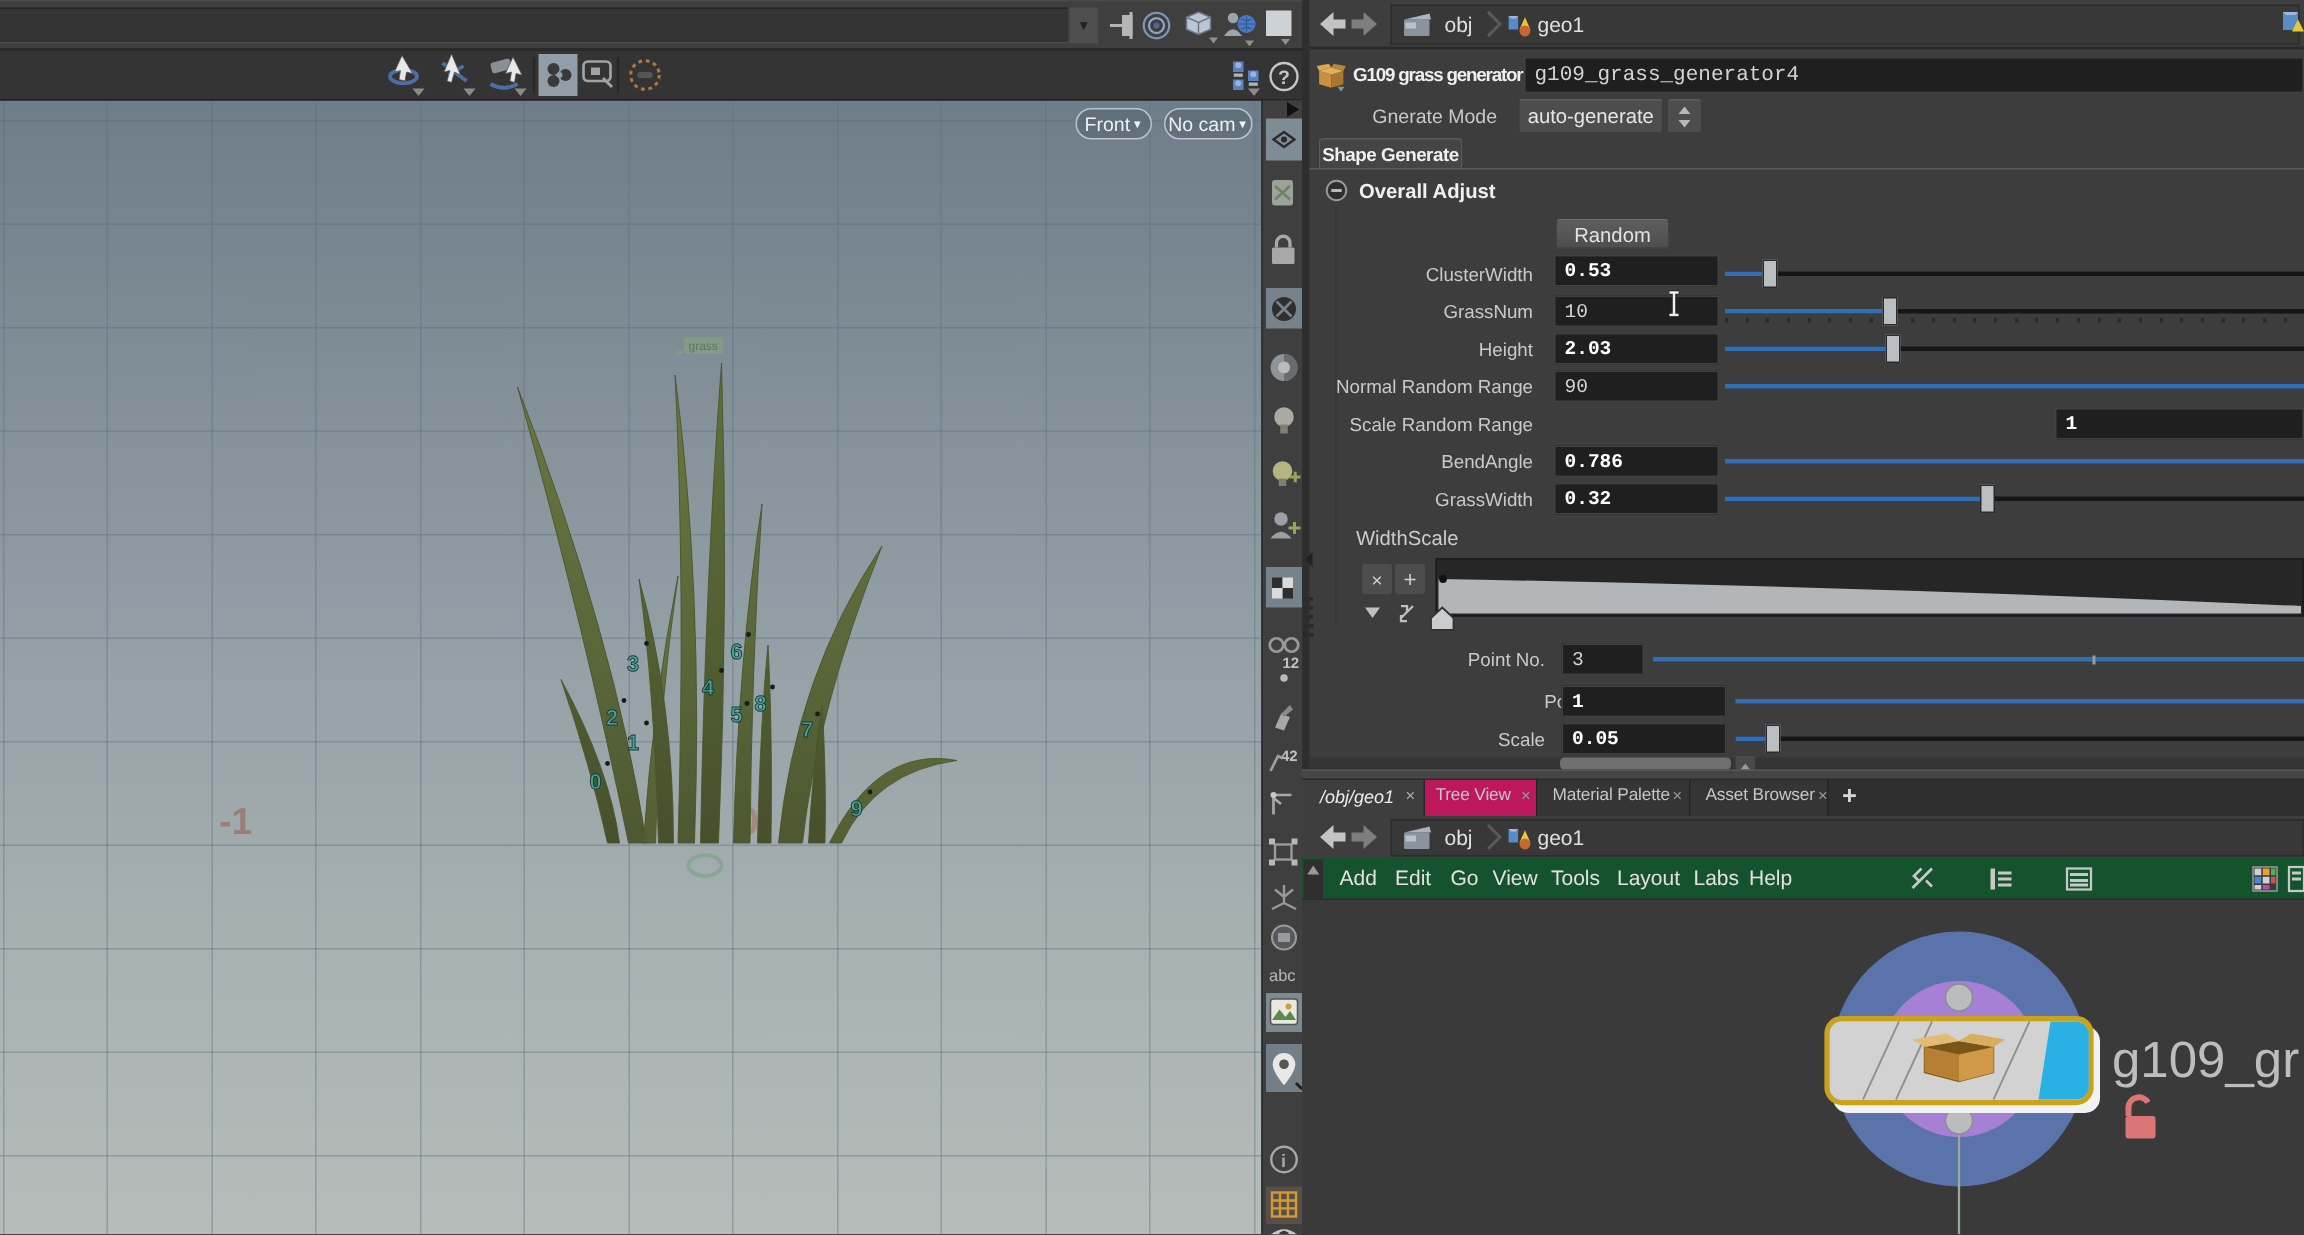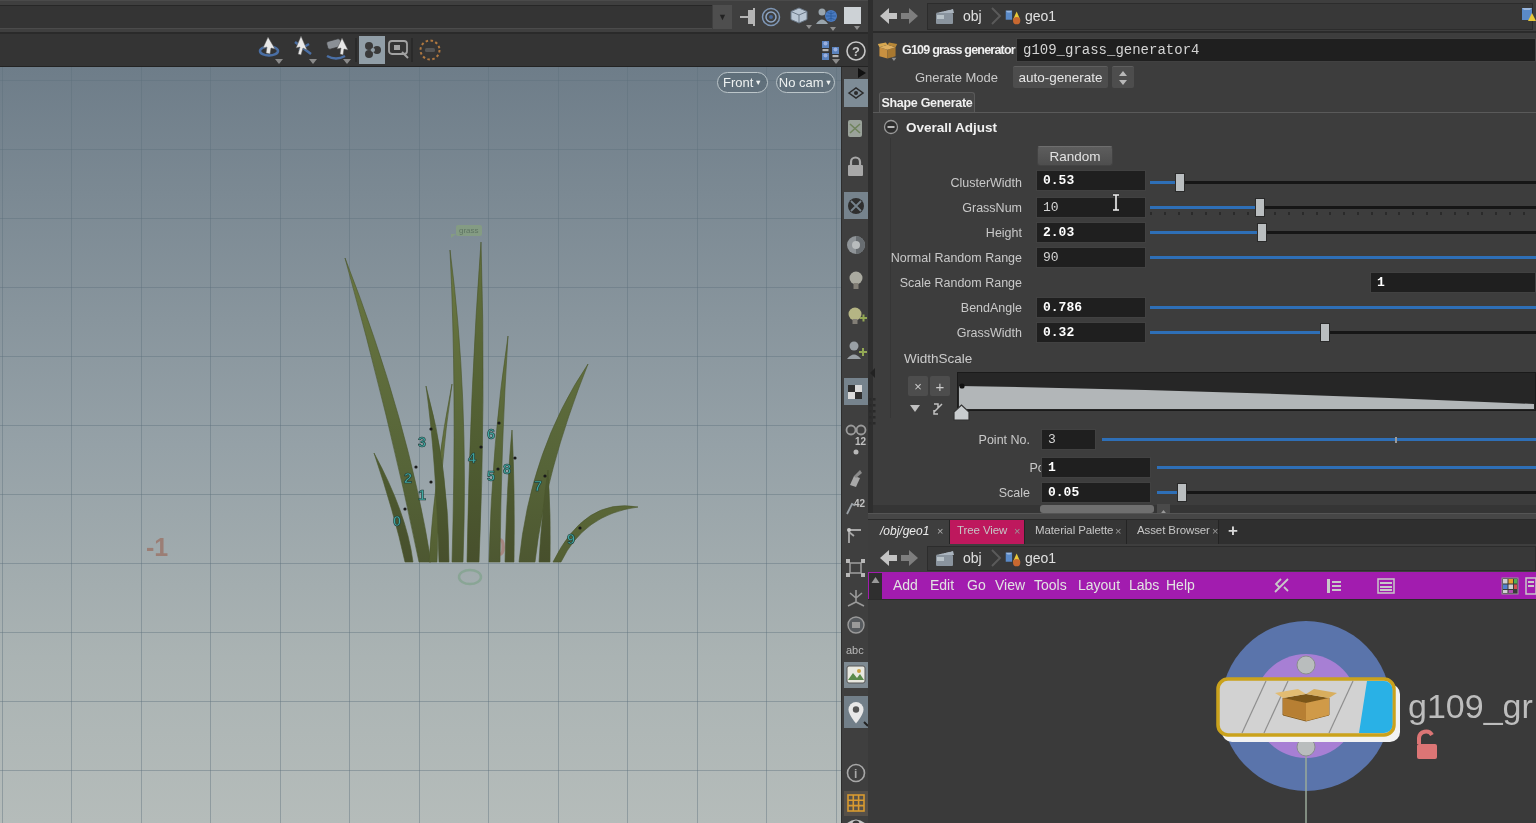--- a/index.html
+++ b/index.html
@@ -527,21 +527,21 @@
       </svg>
     <svg class="abs" style="left:135px;top:4px;" width="20" height="22" viewBox="0 0 22 22">
       <path d="M3,4h7v10H3z" fill="#5a8ac8"></path>
         <path d="M3,4h7l-2,2H5z" fill="#9ab8e0"></path>
       <path d="M11,14l4,-9l4,9z" fill="#e8c838"></path>
       <circle cx="15" cy="15" r="4" fill="#c86830"></circle>
     </svg>
     <span class="abs" style="left:157px;top:6px;font-size:14px;color:#e0e0e0;">geo1</span>
   </div>
 
-  <div class="abs" style="left:868px;top:572px;width:668px;height:28px;background:#a21caf;border-bottom:1px solid #2b2b2b;box-sizing:border-box;">
+  <div class="abs" style="left:868px;top:572px;width:668px;height:28px;background:#14532d;border-bottom:1px solid #2b2b2b;box-sizing:border-box;">
     <div class="abs" style="left:1px;top:1px;width:13px;height:26px;background:#2f2f2f;"><svg width="13" height="26">
           <path d="M6.5,4l4,6h-8z" fill="#999"></path>
         </svg></div>
     <span class="abs mi" style="left:25px;top:5px;">Add</span>
     <span class="abs mi" style="left:62px;top:5px;">Edit</span>
     <span class="abs mi" style="left:99px;top:5px;">Go</span>
     <span class="abs mi" style="left:127px;top:5px;">View</span>
     <span class="abs mi" style="left:166px;top:5px;">Tools</span>
     <span class="abs mi" style="left:210px;top:5px;">Layout</span>
     <span class="abs mi" style="left:261px;top:5px;">Labs</span>

